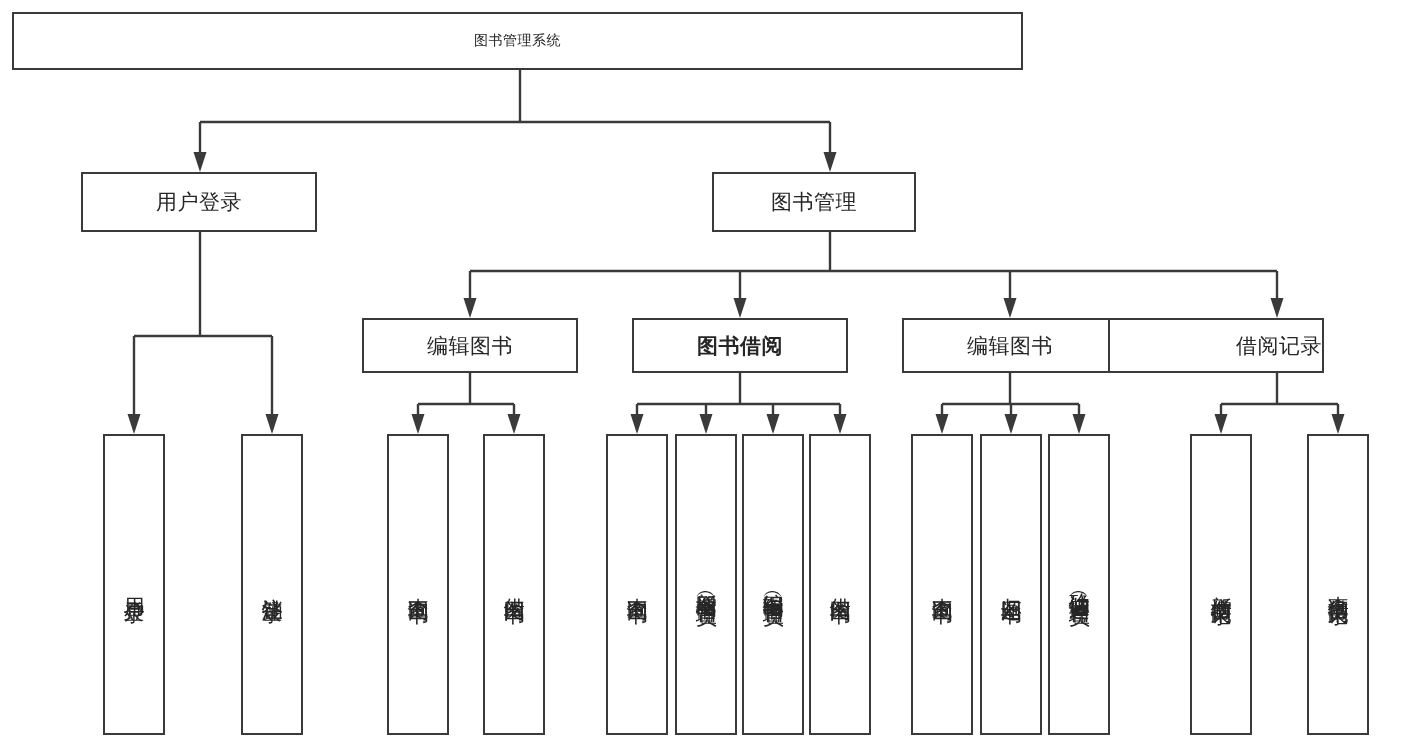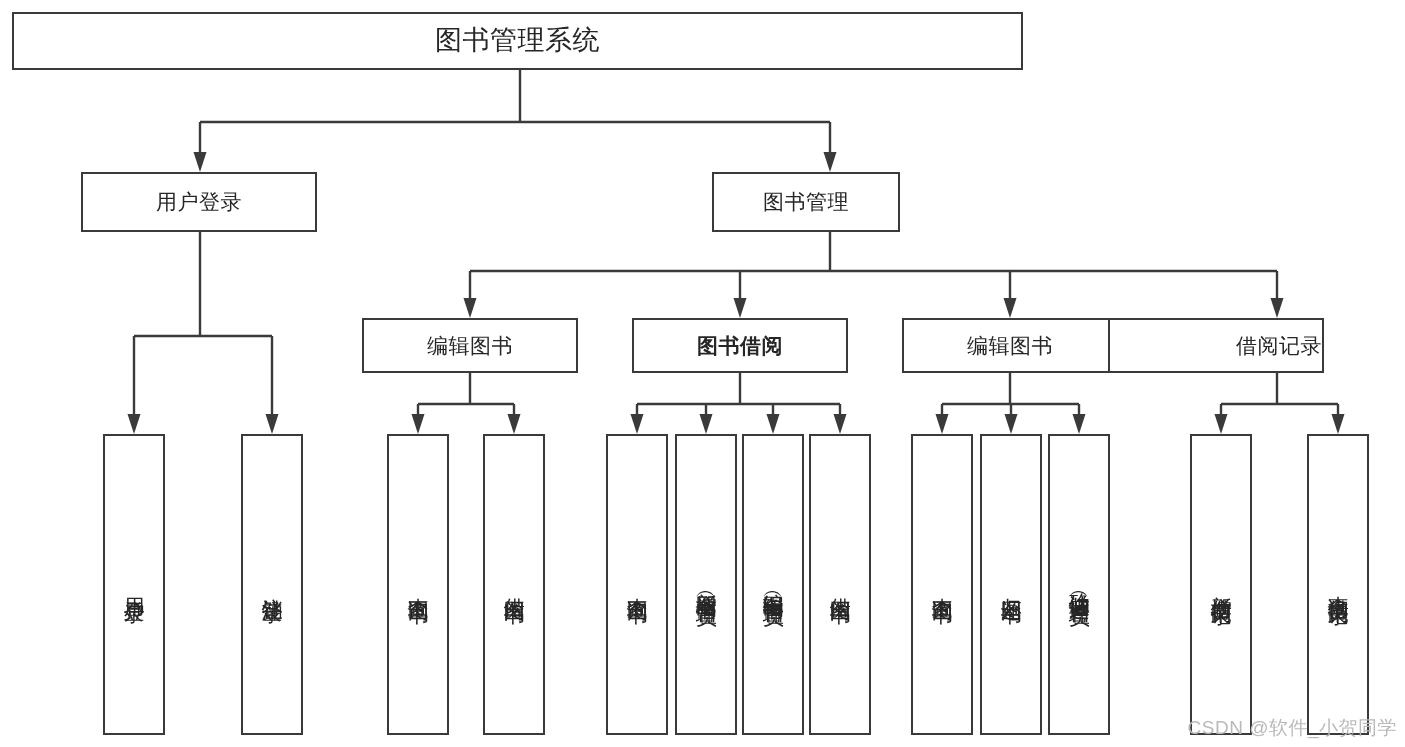--- a/index.html
+++ b/index.html
@@ -35,21 +35,21 @@
     display: block;
     text-align: center;
     white-space: nowrap;
     letter-spacing: 0.5px;
   }
   .node-h .node-label {
     font-size: 21px;
     line-height: 1.1;
   }
   .node-root .node-label {
-    font-size: 27px;
+    font-size: 14px;
     font-family: Liberation Serif, serif;
   }
   .node-v {
     align-items: center;
     justify-content: center;
   }
   .node-v .node-label {
     writing-mode: vertical-rl;
     text-orientation: upright;
     font-size: 21px;
@@ -160,21 +160,21 @@
       </g>
   </svg>
 
   <div id="node-layer">
       <div class="node-box node-root node-h" style="left: 12px; top: 12px; width: 1011px; height: 58px;">
         <span class="node-label">图书管理系统</span>
       </div>
       <div class="node-box node-h" style="left: 81px; top: 172px; width: 236px; height: 60px;">
         <span class="node-label">用户登录</span>
       </div>
-      <div class="node-box node-h" style="left: 712px; top: 172px; width: 188px; height: 60px;">
+      <div class="node-box node-h" style="left: 712px; top: 172px; width: 204px; height: 60px;">
         <span class="node-label">图书管理</span>
       </div>
       <div class="node-box node-h" style="left: 362px; top: 318px; width: 216px; height: 55px;">
         <span class="node-label">编辑图书</span>
       </div>
       <div class="node-box node-h" style="left: 632px; top: 318px; width: 216px; height: 55px; font-weight: bold;">
         <span class="node-label">图书借阅</span>
       </div>
       <div class="node-box node-h" style="left: 902px; top: 318px; width: 216px; height: 55px;">
         <span class="node-label">编辑图书</span>
@@ -216,14 +216,13 @@
         <span class="node-label">确认归还（管理员）</span>
       </div>
       <div class="node-box node-v" style="left: 1190px; top: 434px; width: 62px; height: 301px;">
         <span class="node-label">新增借阅记录</span>
       </div>
       <div class="node-box node-v" style="left: 1307px; top: 434px; width: 62px; height: 301px;">
         <span class="node-label">查询借阅记录</span>
       </div>
     </div>
 
-  <div id="watermark">CSDN @软件_小贺同学</div>
 </div>
 
 </body></html>

